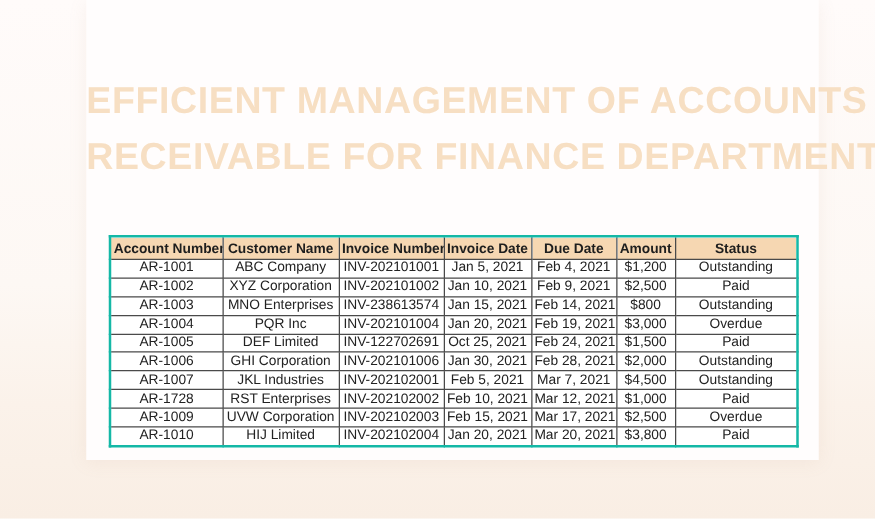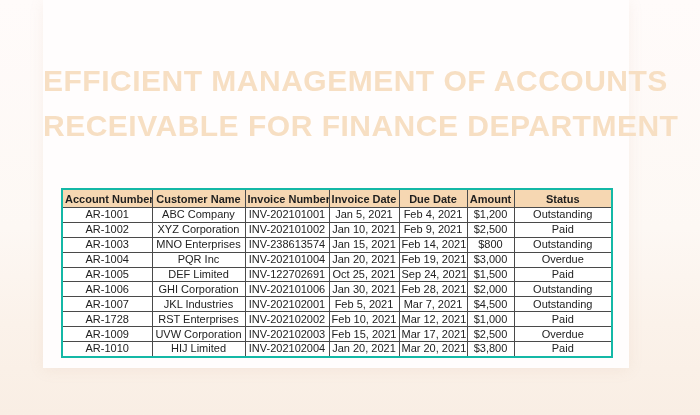--- a/index.html
+++ b/index.html
@@ -11,21 +11,21 @@
     font-family: "Liberation Sans", "DejaVu Sans", sans-serif;
   }
   .stage {
     position: relative;
     width: 700px;
     height: 415px;
     background: linear-gradient(180deg, #fffbfa 0%, #fdf8f4 55%, #fbf2ea 78%, #f9eee4 100%);
   }
   .card {
     position: absolute;
-    left: 43px;
+    left: 69px;
     top: 0;
     width: 586px;
     height: 368px;
     background: #fffdfd;
     box-shadow: 0 2px 14px rgba(190, 150, 120, 0.10);
   }
   .title {
     position: absolute;
     left: 0;
     top: 58px;
@@ -144,21 +144,21 @@
             <td>Jan 20, 2021</td>
             <td>Feb 19, 2021</td>
             <td>$3,000</td>
             <td>Overdue</td>
           </tr>
           <tr>
             <td>AR-1005</td>
             <td>DEF Limited</td>
             <td>INV-122702691</td>
             <td>Oct 25, 2021</td>
-            <td>Sep 24, 2021</td>
+            <td>Feb 24, 2021</td>
             <td>$1,500</td>
             <td>Paid</td>
           </tr>
           <tr>
             <td>AR-1006</td>
             <td>GHI Corporation</td>
             <td>INV-202101006</td>
             <td>Jan 30, 2021</td>
             <td>Feb 28, 2021</td>
             <td>$2,000</td>

